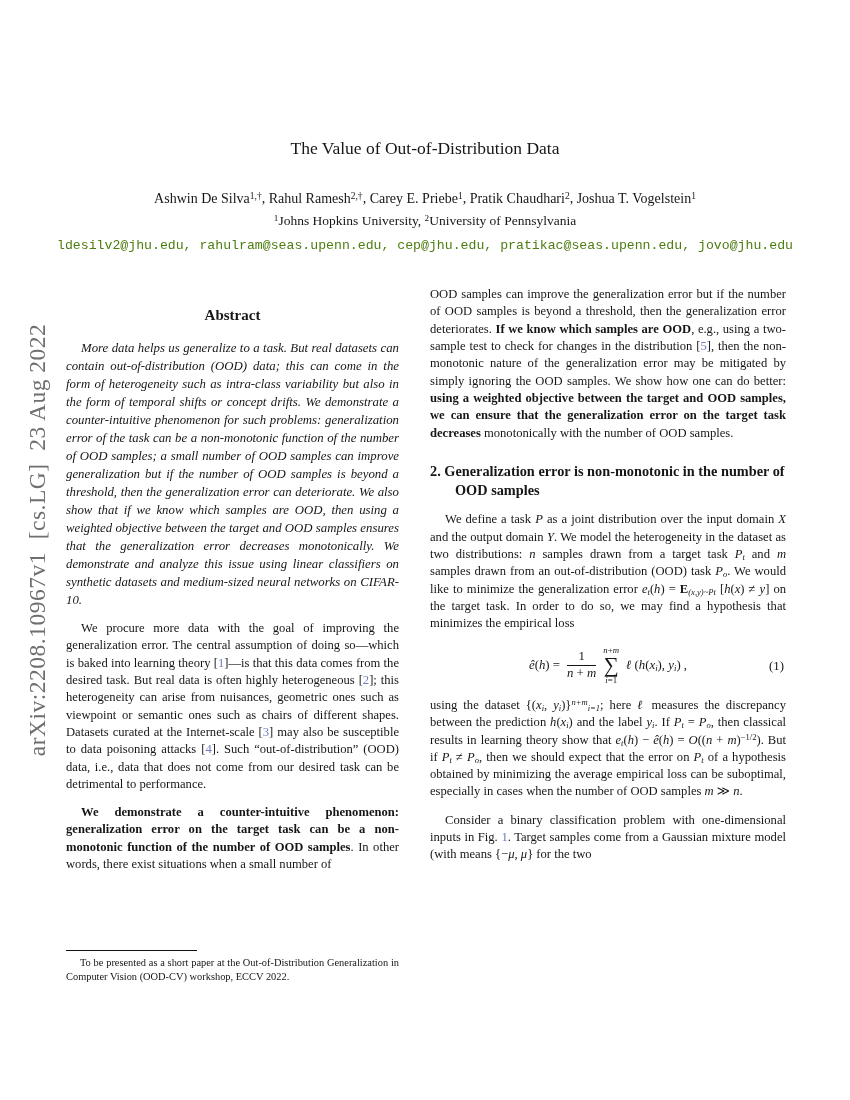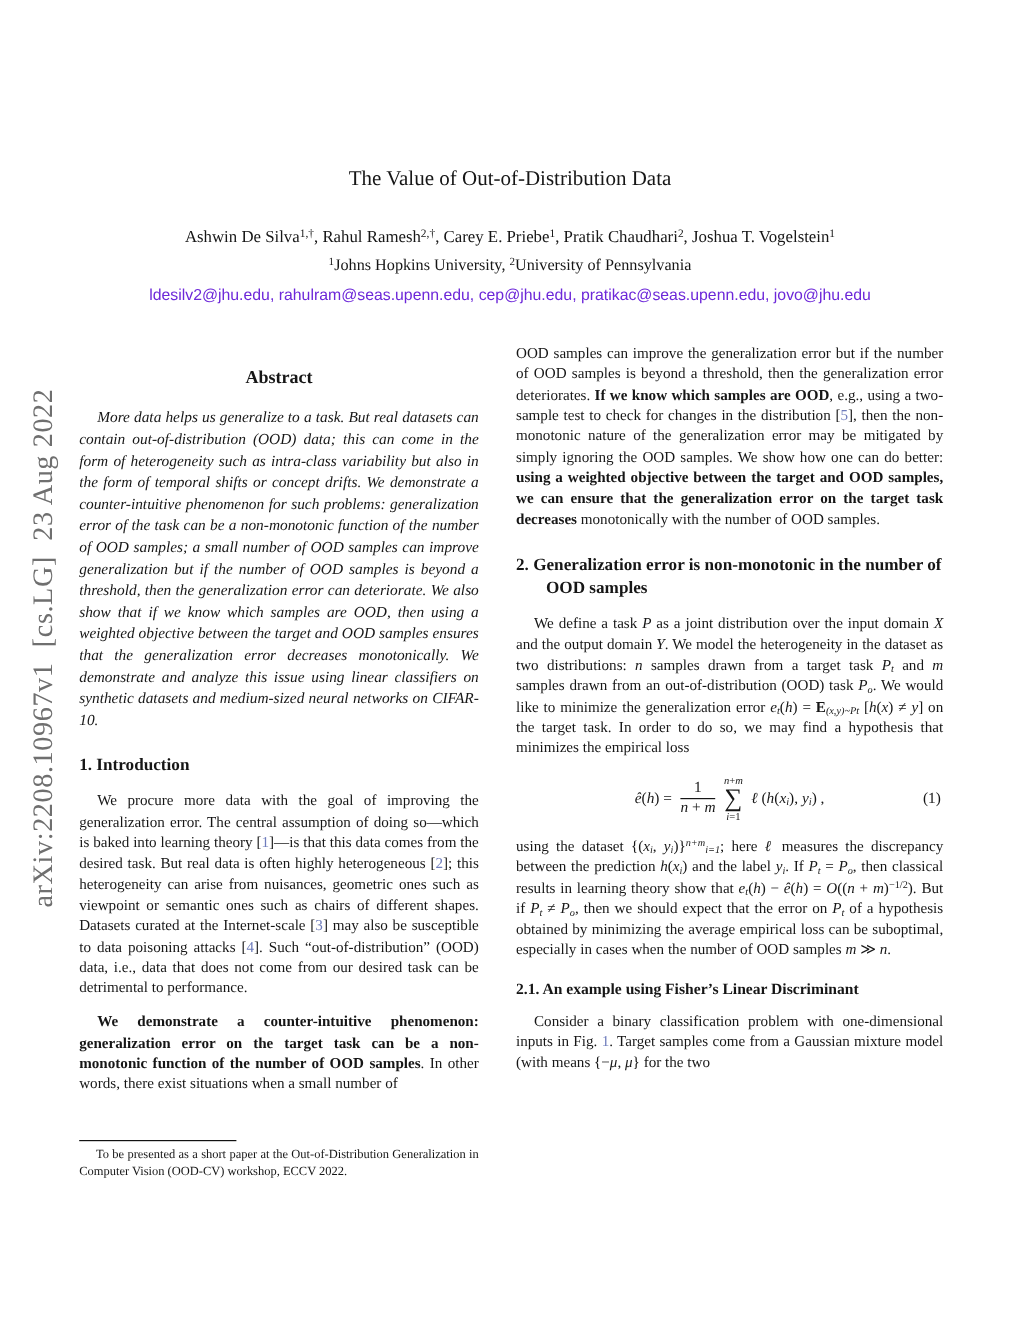--- a/index.html
+++ b/index.html
@@ -23,23 +23,23 @@
     letter-spacing:0.5px;
   }
   
   .header{padding-top:138px;text-align:center;}
   .title{font-size:17.5px;font-weight:normal;line-height:1.15;}
   .authors{margin-top:33px;font-size:14px;}
   .affiliations{margin-top:6px;font-size:13.5px;}
   .contribution{margin-top:5px;font-size:13.5px;}
   .emails{
     margin-top:9px;
-    font-family:Liberation Sans, sans-serif;
+    font-family:Liberation Mono, monospace;
     font-size:13.2px;
-    color:#6d28d9;
+    color:#4d7c0f;
     white-space:nowrap;
   }
   
   .columns{
     display:flex;
     margin:33px 64px 0 66px;
     gap:31px;
   }
   .col-left{width:333px;}
   .col-right{width:356px;}
@@ -126,21 +126,20 @@
     <div class="affiliations"><span class="sup">1</span><span>Johns Hopkins University, </span><span class="sup">2</span><span>University of Pennsylvania</span></div>
     <div class="emails">ldesilv2@jhu.edu, rahulram@seas.upenn.edu, cep@jhu.edu, pratikac@seas.upenn.edu, jovo@jhu.edu</div>
   </div>
 
   <div class="columns">
 
     <div class="col-left">
       <div class="abstract-heading">Abstract</div>
       <div class="abstract-body">More data helps us generalize to a task. But real datasets can contain out-of-distribution (OOD) data; this can come in the form of heterogeneity such as intra-class variability but also in the form of temporal shifts or concept drifts. We demonstrate a counter-intuitive phenomenon for such problems: generalization error of the task can be a non-monotonic function of the number of OOD samples; a small number of OOD samples can improve generalization but if the number of OOD samples is beyond a threshold, then the generalization error can deteriorate. We also show that if we know which samples are OOD, then using a weighted objective between the target and OOD samples ensures that the generalization error decreases monotonically. We demonstrate and analyze this issue using linear classifiers on synthetic datasets and medium-sized neural networks on CIFAR-10.</div>
 
-      <div class="sec-heading">1. Introduction</div>
       <div class="para indent"><span>We procure more data with the goal of improving the generalization error. The central assumption of doing so—which is baked into learning theory [</span><span class="ref">1</span><span>]—is that this data comes from the desired task. But real data is often highly heterogeneous [</span><span class="ref">2</span><span>]; this heterogeneity can arise from nuisances, geometric ones such as viewpoint or semantic ones such as chairs of different shapes. Datasets curated at the Internet-scale [</span><span class="ref">3</span><span>] may also be susceptible to data poisoning attacks [</span><span class="ref">4</span><span>]. Such “out-of-distribution” (OOD) data, i.e., data that does not come from our desired task can be detrimental to performance.</span></div>
       <div class="para indent"><span class="b">We demonstrate a counter-intuitive phenomenon: generalization error on the target task can be a non-monotonic function of the number of OOD samples</span><span>. In other words, there exist situations when a small number of</span></div>
     </div>
 
     <div class="col-right">
       <div class="para flush"><span>OOD samples can improve the generalization error but if the number of OOD samples is beyond a threshold, then the generalization error deteriorates. </span><span class="b">If we know which samples are OOD</span><span>, e.g., using a two-sample test to check for changes in the distribution [</span><span class="ref">5</span><span>], then the non-monotonic nature of the generalization error may be mitigated by simply ignoring the OOD samples. We show how one can do better: </span><span class="b">using a weighted objective between the target and OOD samples, we can ensure that the generalization error on the target task decreases</span><span> monotonically with the number of OOD samples.</span></div>
 
       <div class="sec-heading hang">2. Generalization error is non-monotonic in the number of OOD samples</div>
       <div class="para indent"><span>We define a task </span><span class="i">P</span><span> as a joint distribution over the input domain </span><span class="i">X</span><span> and the output domain </span><span class="i">Y</span><span>. We model the heterogeneity in the dataset as two distributions: </span><span class="i">n</span><span> samples drawn from a target task </span><span class="i">P</span><span class="i sub">t</span><span> and </span><span class="i">m</span><span> samples drawn from an out-of-distribution (OOD) task </span><span class="i">P</span><span class="i sub">o</span><span>. We would like to minimize the generalization error </span><span class="i">e</span><span class="i sub">t</span><span>(</span><span class="i">h</span><span>) = </span><span class="b">E</span><span class="i sub">(x,y)~Pt</span><span> [</span><span class="i">h</span><span>(</span><span class="i">x</span><span>) ≠ </span><span class="i">y</span><span>]</span><span> on the target task. In order to do so, we may find a hypothesis that minimizes the empirical loss</span></div>
 
@@ -155,21 +154,20 @@
           <span class="sum-lim"><span class="i">n</span><span>+</span><span class="i">m</span></span>
           <span class="sigma">∑</span>
           <span class="sum-lim"><span class="i">i</span><span>=1</span></span>
         </span>
         <span><span class="i">ℓ</span><span> (</span><span class="i">h</span><span>(</span><span class="i">x</span><span class="i sub">i</span><span>)</span><span>, </span><span class="i">y</span><span class="i sub">i</span><span>) ,</span></span>
         <span class="eq-number">(1)</span>
       </div>
 
       <div class="para flush"><span>using the dataset </span><span>{(</span><span class="i">x</span><span class="i sub">i</span><span>, </span><span class="i">y</span><span class="i sub">i</span><span>)}</span><span class="i sup">n+m</span><span class="i sub">i=1</span><span>; here </span><span class="i">ℓ</span><span> measures the discrepancy between the prediction </span><span class="i">h</span><span>(</span><span class="i">x</span><span class="i sub">i</span><span>)</span><span> and the label </span><span class="i">y</span><span class="i sub">i</span><span>. If </span><span class="i">P</span><span class="i sub">t</span><span> = </span><span class="i">P</span><span class="i sub">o</span><span>, then classical results in learning theory show that </span><span class="i">e</span><span class="i sub">t</span><span>(</span><span class="i">h</span><span>) − </span><span class="i">ê</span><span>(</span><span class="i">h</span><span>) = </span><span class="i">O</span><span>((</span><span class="i">n</span><span> + </span><span class="i">m</span><span>)</span><span class="sup">−1/2</span><span>). But if </span><span class="i">P</span><span class="i sub">t</span><span> ≠ </span><span class="i">P</span><span class="i sub">o</span><span>, then we should expect that the error on </span><span class="i">P</span><span class="i sub">t</span><span> of a hypothesis obtained by minimizing the average empirical loss can be suboptimal, especially in cases when the number of OOD samples </span><span class="i">m</span><span> ≫ </span><span class="i">n</span><span>.</span></div>
 
-      <div class="subsec-heading">2.1. An example using Fisher’s Linear Discriminant</div>
       <div class="para indent"><span>Consider a binary classification problem with one-dimensional inputs in Fig. </span><span class="ref">1</span><span>. Target samples come from a Gaussian mixture model (with means </span><span>{−</span><span class="i">μ</span><span>, </span><span class="i">μ</span><span>}</span><span> for the two</span></div>
     </div>
 
   </div>
 
   <div class="footnote">
     <div class="footnote-rule"></div>
     <div class="footnote-text">To be presented as a short paper at the Out-of-Distribution Generalization in Computer Vision (OOD-CV) workshop, ECCV 2022.</div>
   </div>
 

